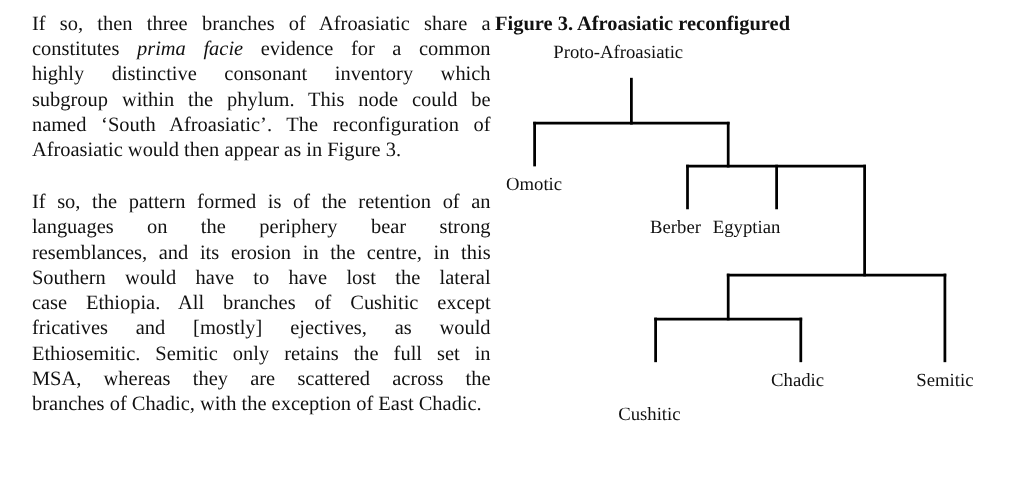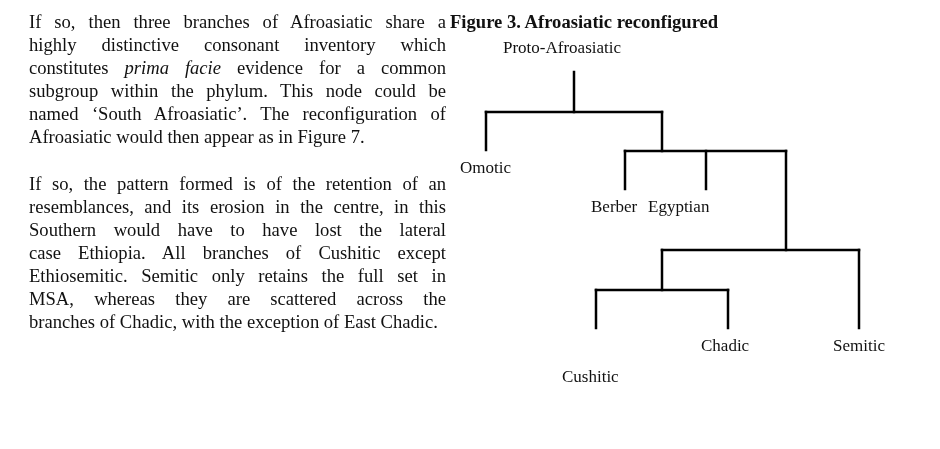--- a/index.html
+++ b/index.html
@@ -78,31 +78,33 @@
       left: 0;
       top: 0;
     }
   </style>
 </head>
 <body>
 
 <div class="text-column">
   <p class="para">
     <span class="line">If so, then three branches of Afroasiatic share a</span>
+    <span class="line"><span>constitutes </span><em>prima facie</em><span> evidence for a common</span></span>
     <span class="line">highly distinctive consonant inventory which</span>
-    <span class="line"><span>constitutes </span><em>prima facie</em><span> evidence for a common</span></span>
     <span class="line">subgroup within the phylum. This node could be</span>
     <span class="line">named ‘South Afroasiatic’. The reconfiguration of</span>
-    <span class="line last">Afroasiatic would then appear as in Figure 7.</span>
+    <span class="line last">Afroasiatic would then appear as in Figure 3.</span>
   </p>
   <p class="para">
     <span class="line">If so, the pattern formed is of the retention of an</span>
+    <span class="line">languages on the periphery bear strong</span>
     <span class="line">resemblances, and its erosion in the centre, in this</span>
     <span class="line">Southern would have to have lost the lateral</span>
     <span class="line">case Ethiopia. All branches of Cushitic except</span>
+    <span class="line">fricatives and [mostly] ejectives, as would</span>
     <span class="line">Ethiosemitic. Semitic only retains the full set in</span>
     <span class="line">MSA, whereas they are scattered across the</span>
     <span class="line last overflow">branches of Chadic, with the exception of East Chadic.</span>
   </p>
 </div>
 
 <div class="figure">
   <div class="fig-caption">Figure 3. Afroasiatic reconfigured</div>
 
   <svg class="tree-lines" width="940" height="449">

